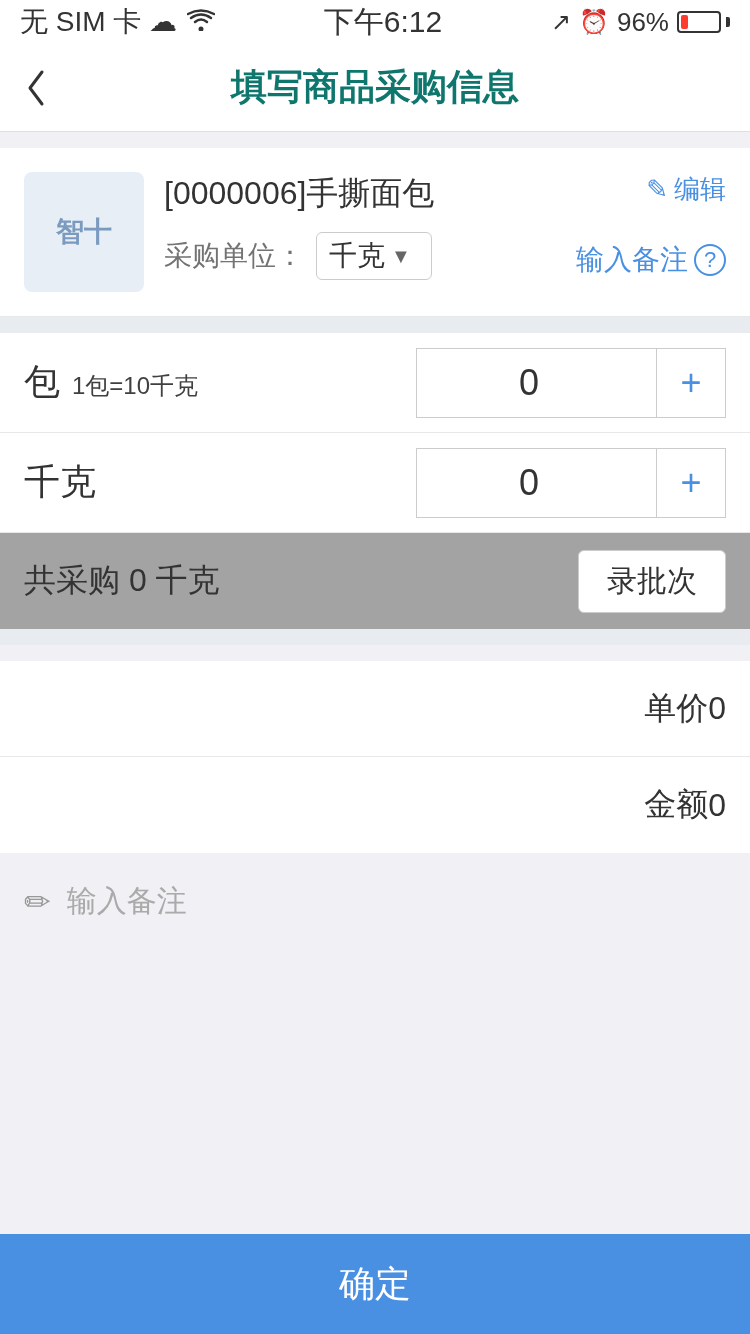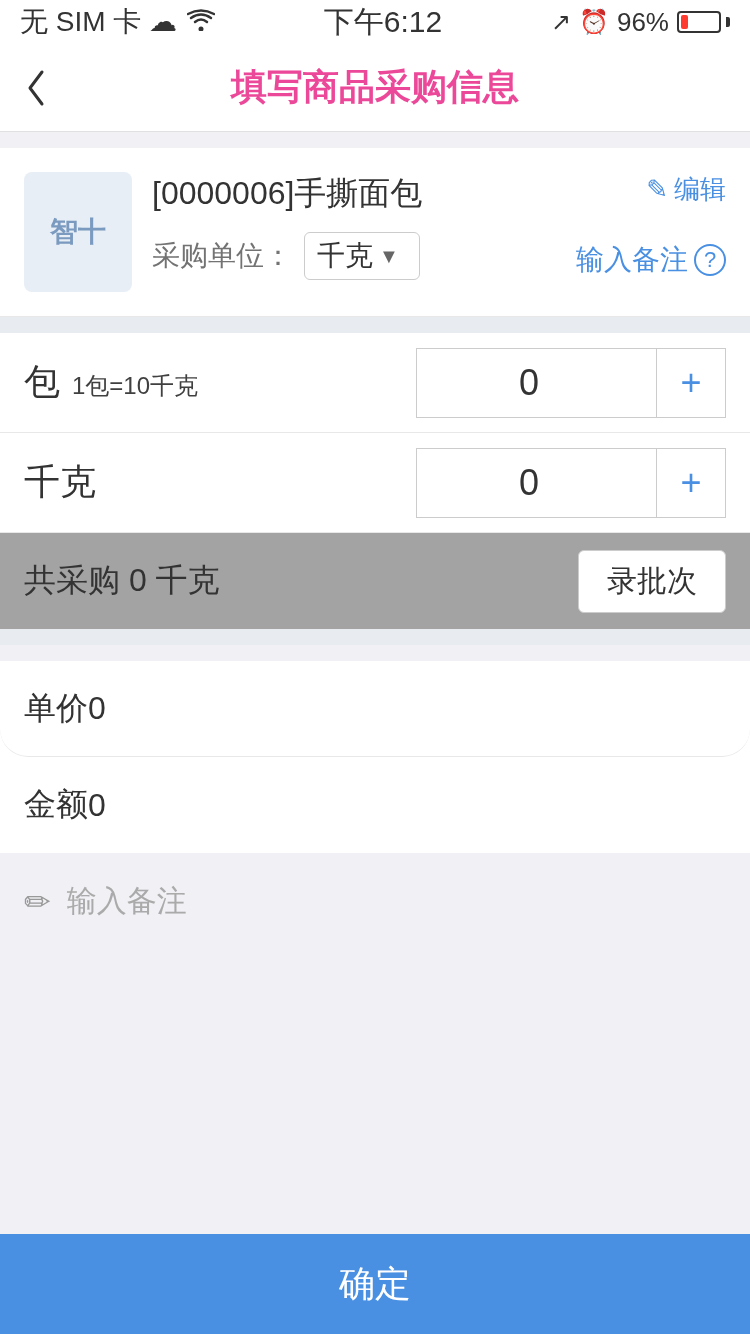--- a/index.html
+++ b/index.html
@@ -50,35 +50,35 @@
       justify-content: center;
       position: relative;
       border-bottom: 1px solid #e0e0e0;
     }
     .nav-back {
       position: absolute; left: 24px;
       font-size: 38px; color: #333; cursor: pointer;
       display: flex; align-items: center;
     }
     .nav-title {
-      font-size: 36px; font-weight: 600; color: #ec4899;
+      font-size: 36px; font-weight: 600; color: #0f766e;
     }
 
     
     .product-card {
       background: #fff;
       padding: 24px;
       display: flex;
       align-items: flex-start;
       gap: 20px;
       border-bottom: 1px solid #e8e8e8;
       margin-top: 16px;
     }
     .product-image {
-      width: 108px; height: 120px;
+      width: 120px; height: 120px;
       background: #e8eef5;
       border-radius: 8px;
       display: flex; align-items: center; justify-content: center;
       flex-shrink: 0;
     }
     .product-logo {
       font-size: 28px; color: #7a9abf; font-weight: 600; text-align: center;
     }
     .product-info { flex: 1; }
     .product-name { font-size: 32px; color: #333; font-weight: 500; margin-bottom: 16px; }
@@ -159,24 +159,23 @@
     .summary-text { font-size: 32px; color: #333; }
     .batch-btn {
       border: 1px solid #ccc; border-radius: 6px;
       padding: 10px 28px; font-size: 30px; color: #333;
       cursor: pointer; background: #fff;
     }
 
     
     .price-section { background: #fff; margin-top: 16px; }
     .price-row {
-      display: flex; align-items: center; justify-content: flex-start;
+      display: flex; align-items: center; justify-content: flex-end;
       padding: 10px 24px; height: 96px;
       border-bottom: 1px solid #e8e8e8;
-      border-radius: 28px;
     }
     .price-label { font-size: 32px; color: #333; }
     .price-value { font-size: 32px; color: #333; }
 
     
     .notes-section {
       background: #f0f0f5; padding: 28px 24px;
       display: flex; align-items: center; gap: 16px;
       margin-top: 0;
     }

